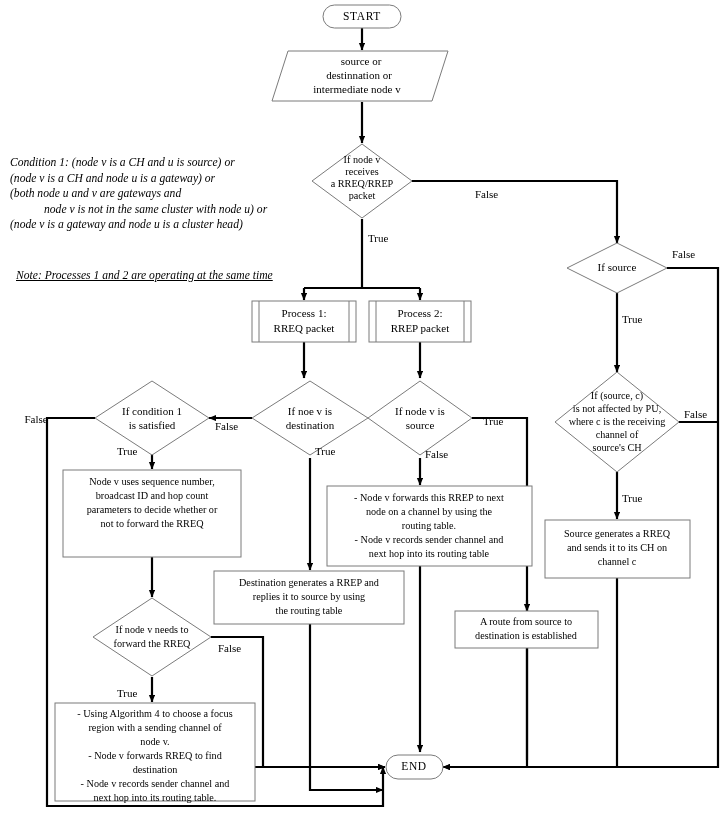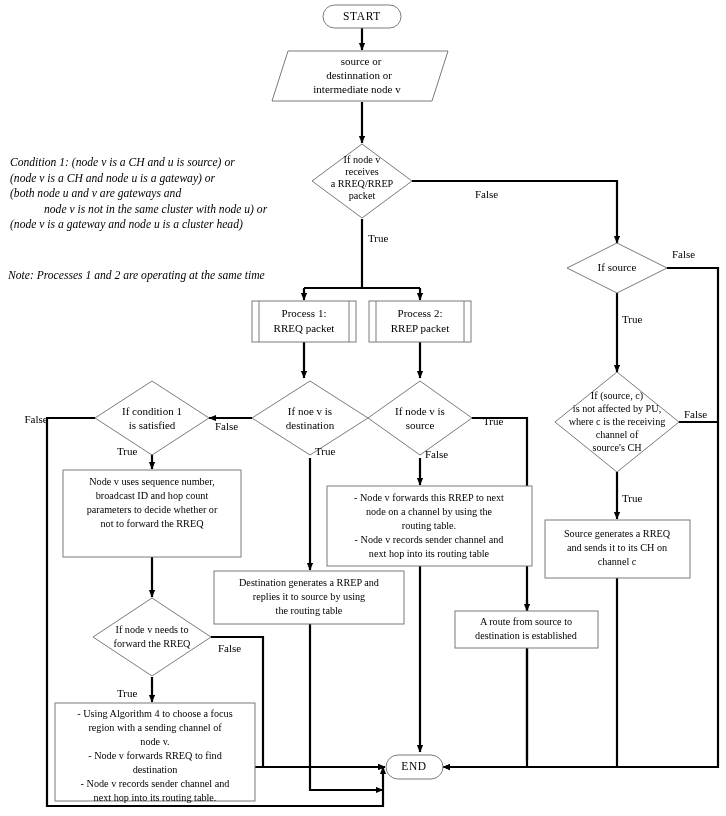--- a/index.html
+++ b/index.html
@@ -68,23 +68,24 @@
     line-height: 15.5px;
     color: #000000;
     white-space: pre-wrap;
   }
   #condition-note {
     left: 10px;
     top: 155px;
     width: 290px;
   }
   #timing-note {
-    left: 8px;
+    left: 16px;
     top: 268px;
     width: 300px;
+    text-decoration: underline;
   }
   .b { font-weight: normal; font-style: italic; }
   .indent { display: inline-block; width: 34px; }
 </style>
 </head>
 <body>
 
 <div id="chart-root">
 
   <svg class="flow" viewBox="0 0 726 816">

